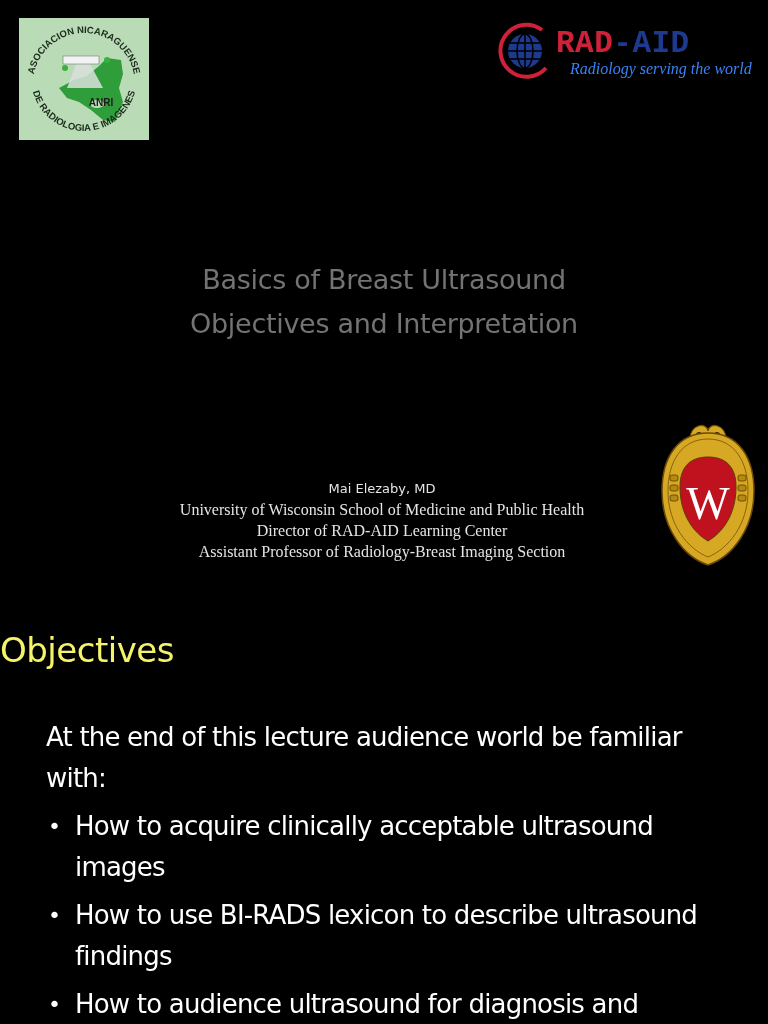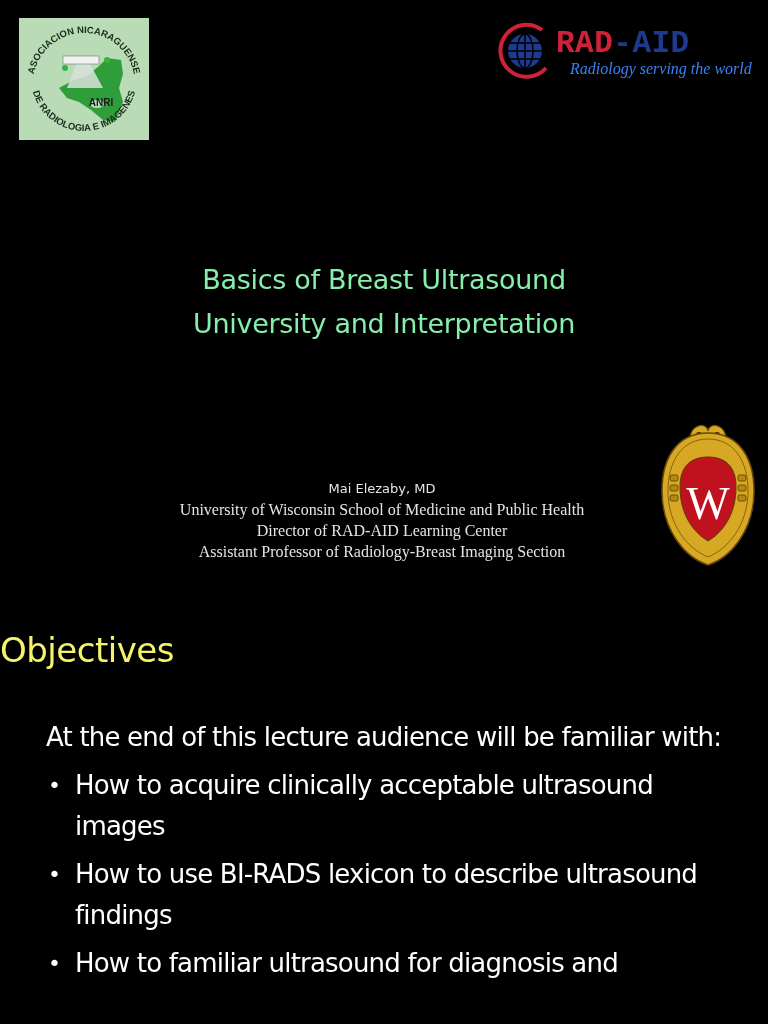--- a/index.html
+++ b/index.html
@@ -67,21 +67,21 @@
     white-space: nowrap;
   }
 
   
   .title {
     position: absolute;
     left: 0;
     width: 768px;
     top: 258px;
     text-align: center;
-    color: #86efac;
+    color: #737373;
     font-family: "DejaVu Sans", sans-serif;
     font-size: 27px;
     line-height: 44px;
     letter-spacing: -0.3px;
   }
   .title div { white-space: nowrap; }
 
   
   .author {
     position: absolute;
@@ -183,21 +183,21 @@
         <line x1="14" y1="21" x2="44" y2="21"></line>
         <line x1="14" y1="37" x2="44" y2="37"></line>
       </g>
     </svg>
     <div class="radaid-word"><span class="rad">RAD</span><span class="aid">-AID</span></div>
     <div class="radaid-tag">Radiology serving the world</div>
   </div>
 
   <div class="title">
     <div>Basics of Breast Ultrasound</div>
-    <div>University and Interpretation</div>
+    <div>Objectives and Interpretation</div>
   </div>
 
   <div class="author">
     <div class="name">Mai Elezaby, MD</div>
     <div class="line">University of Wisconsin School of Medicine and Public Health</div>
     <div class="line">Director of RAD-AID Learning Center</div>
     <div class="line">Assistant Professor of Radiology-Breast Imaging Section</div>
   </div>
 
   <div class="uw-crest">
@@ -223,28 +223,28 @@
       <text x="48" y="102" text-anchor="middle" font-family="Liberation Serif, serif" font-size="46" fill="#ffffff">W</text>
     </svg>
   </div>
 </section>
 
 <section class="slide slide2"></section>
 
 <div class="obj-title">Objectives</div>
 
 <div class="obj-body">
-  <div class="obj-intro">At the end of this lecture audience will be familiar with:</div>
+  <div class="obj-intro">At the end of this lecture audience world be familiar with:</div>
   <ul class="bullets">
     <li>
       <span class="dot">•</span>
       <span>How to acquire clinically acceptable ultrasound images</span>
     </li>
     <li>
       <span class="dot">•</span>
       <span>How to use BI-RADS lexicon to describe ultrasound findings</span>
     </li>
     <li>
       <span class="dot">•</span>
-      <span>How to familiar ultrasound for diagnosis and</span>
+      <span>How to audience ultrasound for diagnosis and</span>
     </li>
   </ul>
 </div>
 
 </body></html>

